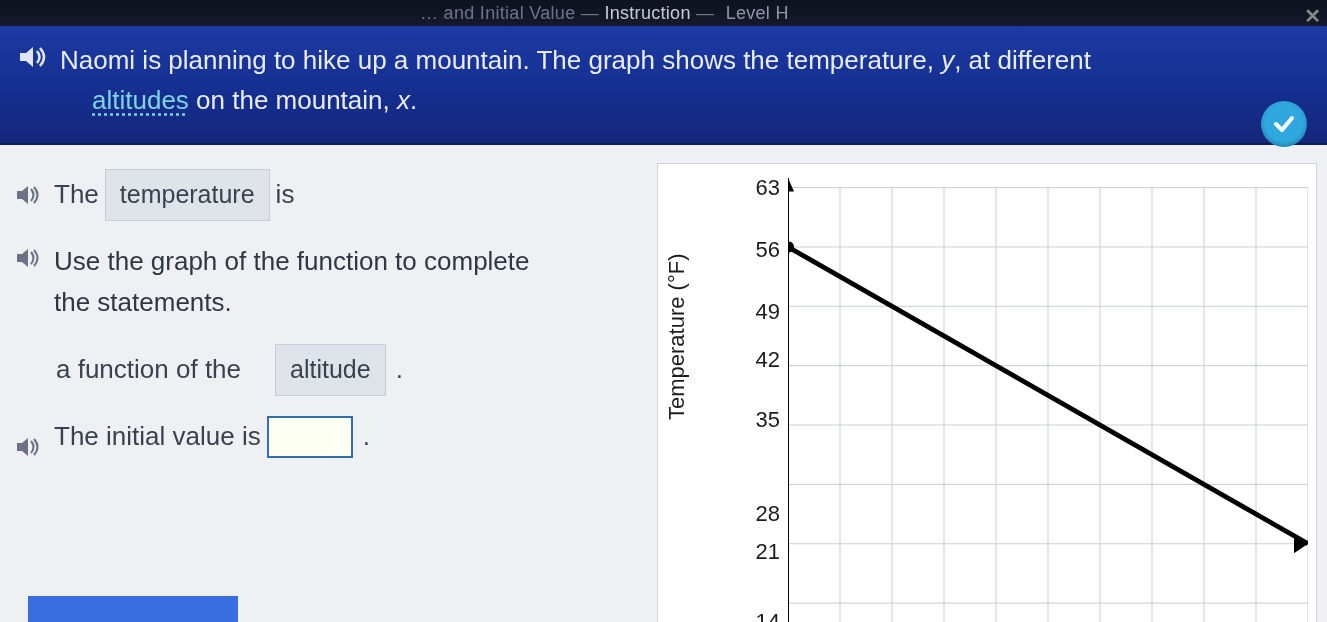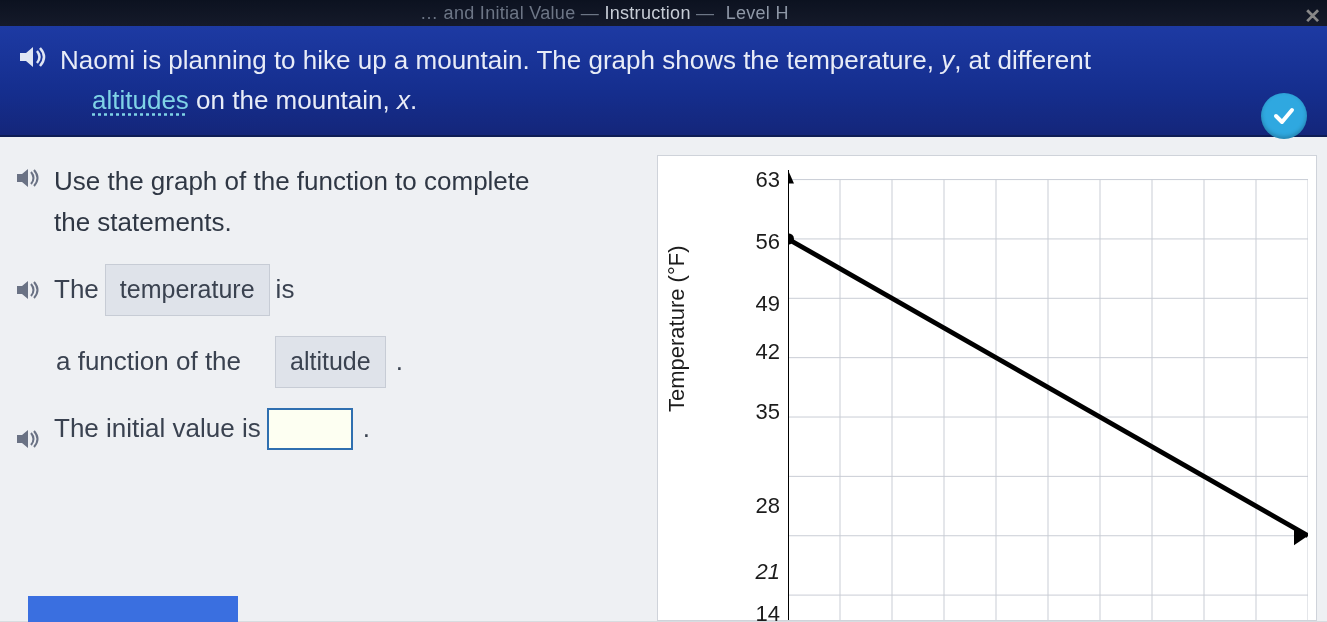--- a/index.html
+++ b/index.html
@@ -20,21 +20,21 @@
   .topstrip .dim { color:#6d7686; }
   .topstrip .lvl { color:#8e97a6; margin-left:6px;}
   .close-x {
     position:absolute; right:6px; top:4px; color:#888; font-size:20px; font-weight:bold;
   }
 
   
   .banner {
     background: linear-gradient(#1d3aa3,#152e8e 60%,#14267a);
     color:#e8ecf7;
-    padding:14px 28px 14px 60px;
+    padding:14px 28px 22px 60px;
     font-size:26px;
     line-height:1.55;
     position:relative;
     border-bottom:2px solid #0e1d55;
   }
   .banner .audio {
     position:absolute; left:18px; top:18px;
   }
   .banner .term { color:#7fd3e6; text-decoration: underline dotted; text-underline-offset:4px;margin-left:32px;}
   .banner .ital { font-style: italic; }
@@ -163,47 +163,47 @@
   <div class="banner-check">
     <svg width="26" height="26" viewBox="0 0 26 26">
       <path d="M5 13 L11 19 L21 7" stroke="#fff" stroke-width="4" fill="none" stroke-linecap="round" stroke-linejoin="round"></path>
     </svg>
   </div>
 </div>
 
 <div class="work">
   <div class="leftcol">
 
+    <div class="line" style="margin-left:2px;">
+      <span class="audio-sm">
+        <svg width="26" height="22" viewBox="0 0 26 22">
+          <polygon points="1,7 6,7 12,2 12,20 6,15 1,15" fill="#6a7284"></polygon>
+          <path d="M15 5 Q20 11 15 17" stroke="#6a7284" stroke-width="2" fill="none"></path>
+          <path d="M18 3 Q25 11 18 19" stroke="#6a7284" stroke-width="2" fill="none"></path>
+        </svg>
+      </span>
+      <span>The</span>
+      <span class="dropdown">temperature</span>
+      <span>is</span>
+    </div>
+
     <div class="line first">
       <span class="audio-sm">
         <svg width="26" height="22" viewBox="0 0 26 22">
           <polygon points="1,7 6,7 12,2 12,20 6,15 1,15" fill="#6a7284"></polygon>
           <path d="M15 5 Q20 11 15 17" stroke="#6a7284" stroke-width="2" fill="none"></path>
           <path d="M18 3 Q25 11 18 19" stroke="#6a7284" stroke-width="2" fill="none"></path>
         </svg>
       </span>
       <span class="instr">
         <span>Use the graph of the function to complete</span><br>
         <span>the statements.</span>
       </span>
     </div>
 
-    <div class="line" style="margin-left:2px;">
-      <span class="audio-sm">
-        <svg width="26" height="22" viewBox="0 0 26 22">
-          <polygon points="1,7 6,7 12,2 12,20 6,15 1,15" fill="#6a7284"></polygon>
-          <path d="M15 5 Q20 11 15 17" stroke="#6a7284" stroke-width="2" fill="none"></path>
-          <path d="M18 3 Q25 11 18 19" stroke="#6a7284" stroke-width="2" fill="none"></path>
-        </svg>
-      </span>
-      <span>The</span>
-      <span class="dropdown">temperature</span>
-      <span>is</span>
-    </div>
-
     <div class="line">
       <span>a function of the</span>
       <span style="width:28px;"></span>
       <span class="dropdown">altitude</span>
       <span class="period">.</span>
     </div>
 
     <div class="line" style="margin-left:2px;align-items:flex-end;">
       <span class="audio-sm">
         <svg width="26" height="22" viewBox="0 0 26 22">
@@ -223,21 +223,21 @@
   <div class="rightcol">
     <div class="graph">
       <div class="ylabel-rot">Temperature (°F)</div>
 
       <div class="ytick" style="top:24px;">63</div>
       <div class="ytick" style="top:86px;">56</div>
       <div class="ytick" style="top:148px;">49</div>
       <div class="ytick" style="top:196px;">42</div>
       <div class="ytick" style="top:256px;">35</div>
       <div class="ytick" style="top:350px;">28</div>
-      <div class="ytick" style="top:416px;font-style:italic;">21</div>
+      <div class="ytick" style="top:388px;">21</div>
       <div class="ytick" style="top:458px;">14</div>
 
       <span class="ylab-var" style="left:172px; top:10px;">y</span>
 
       <div class="plot">
         <svg width="100%" height="100%" viewBox="0 0 520 470" preserveAspectRatio="none">
           <g class="grid">
 
             <line x1="0" y1="10" x2="520" y2="10"></line>
             <line x1="0" y1="72" x2="520" y2="72"></line>

